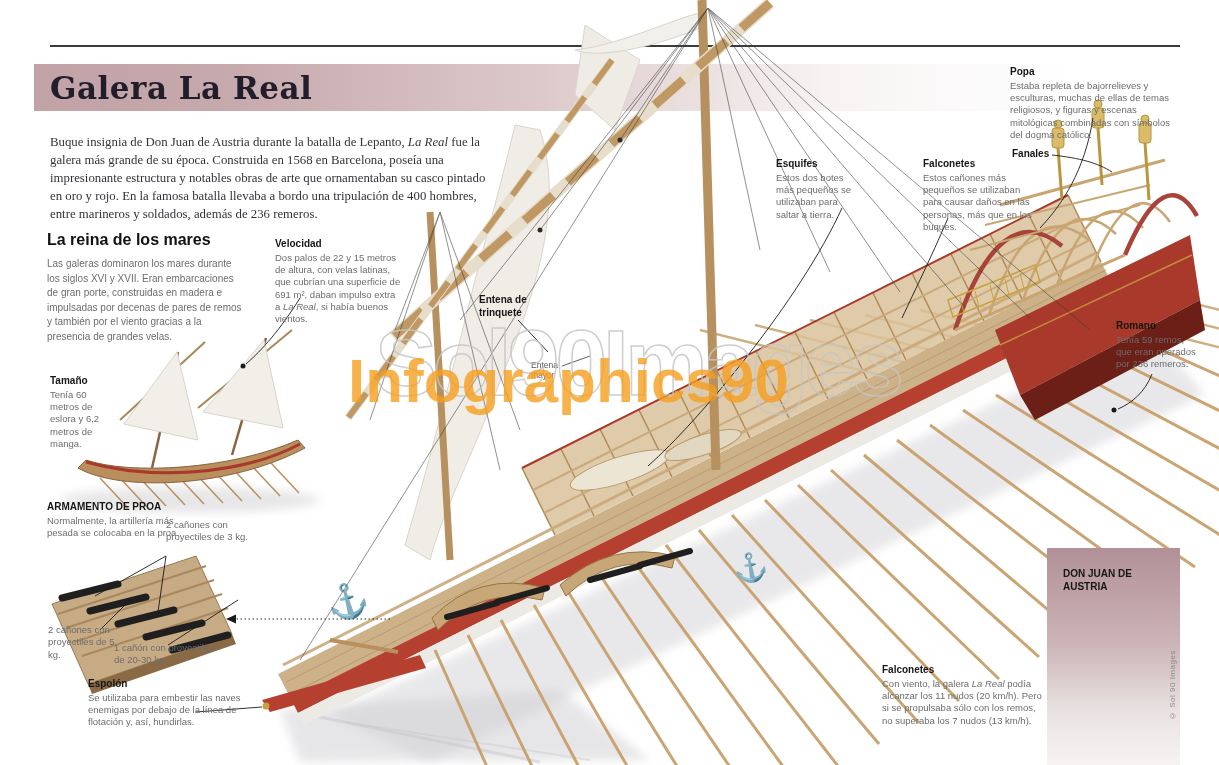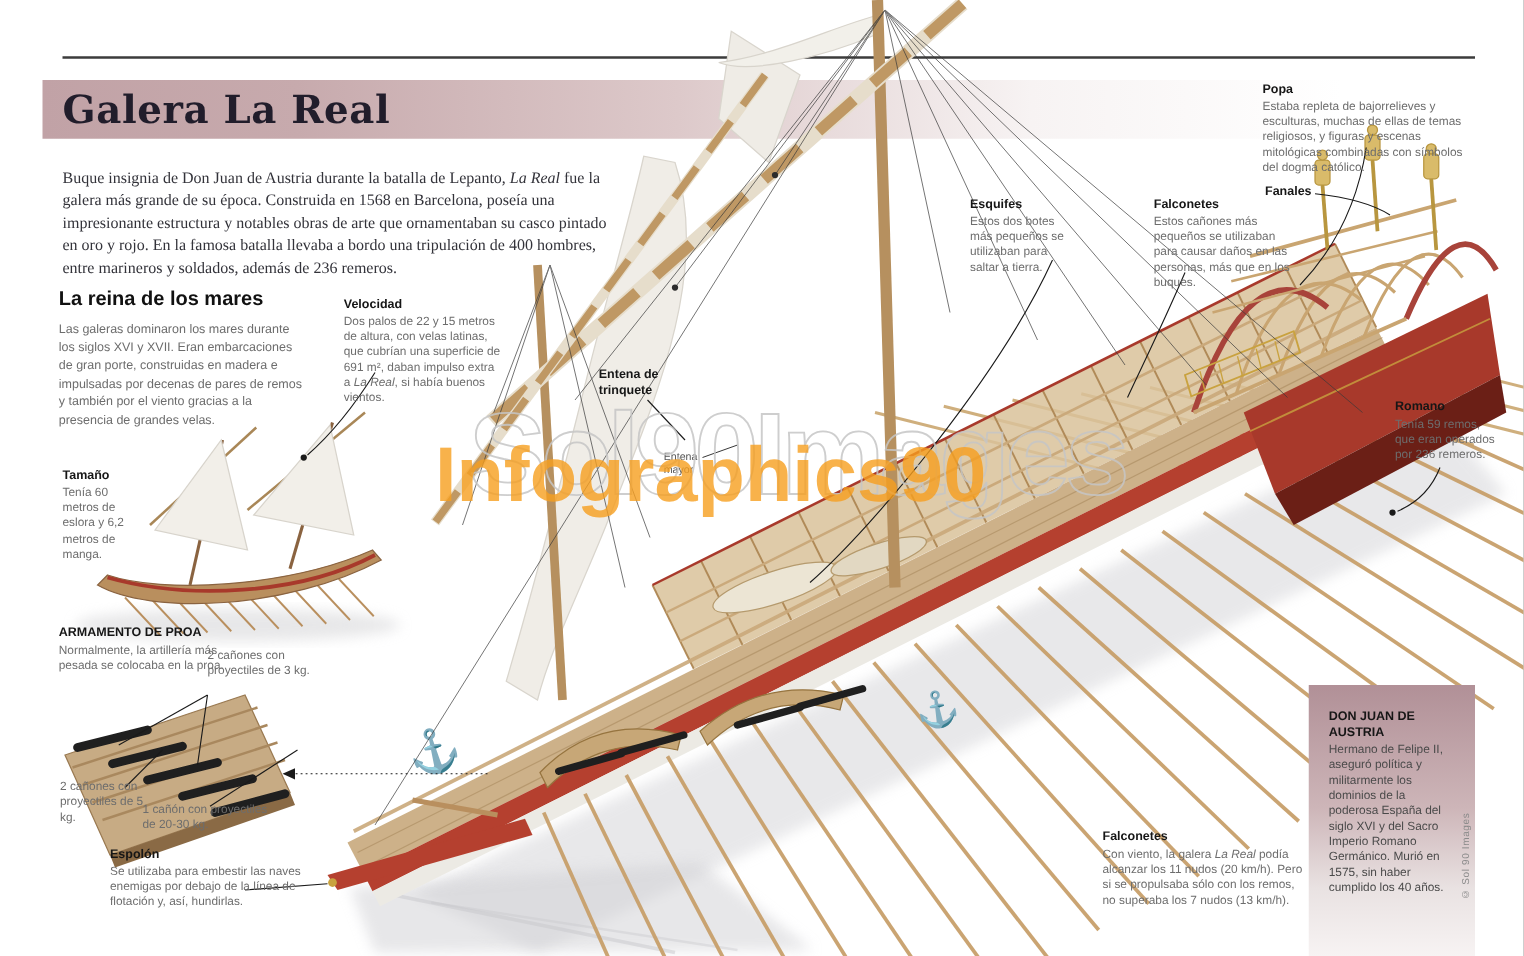--- a/index.html
+++ b/index.html
@@ -342,20 +342,19 @@
     <div class="co-b">Se utilizaba para embestir las naves enemigas por debajo de la línea de flotación y, así, hundirlas.</div>
   </div>
 
   <div class="co" style="left:882px;top:664px;width:162px;">
     <div class="co-h">Falconetes</div>
     <div class="co-b"><span>Con viento, la galera </span><i>La Real</i><span> podía alcanzar los 11 nudos (20 km/h). Pero si se propulsaba sólo con los remos, no superaba los 7 nudos (13 km/h).</span></div>
   </div>
 
   <div class="sidebox">
     <div class="co-h">DON JUAN DE AUSTRIA</div>
-    <div class="co-b">Hermano de Felipe II, aseguró política y militarmente los dominios de la poderosa España del siglo XVI y del Sacro Imperio Romano Germánico. Murió en 1575, sin haber cumplido los 40 años.</div>
   </div>
 
   <div class="wm-outline">Sol90Images</div>
   <div class="wm-orange">Infographics90</div>
 
   <div class="credit">© Sol 90 Images</div>
 </div>
 
 </body></html>

